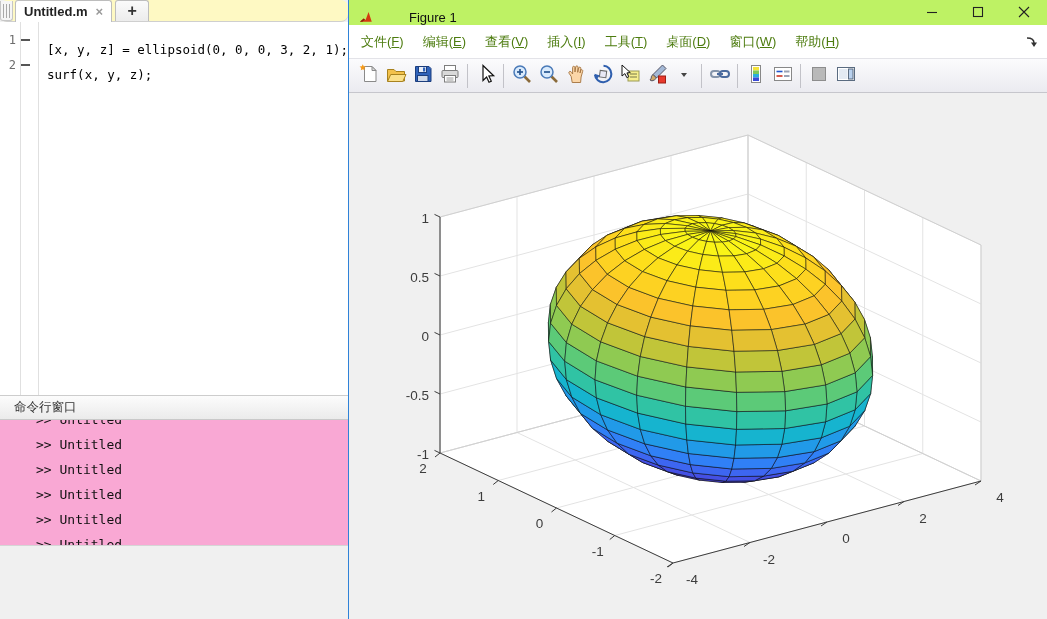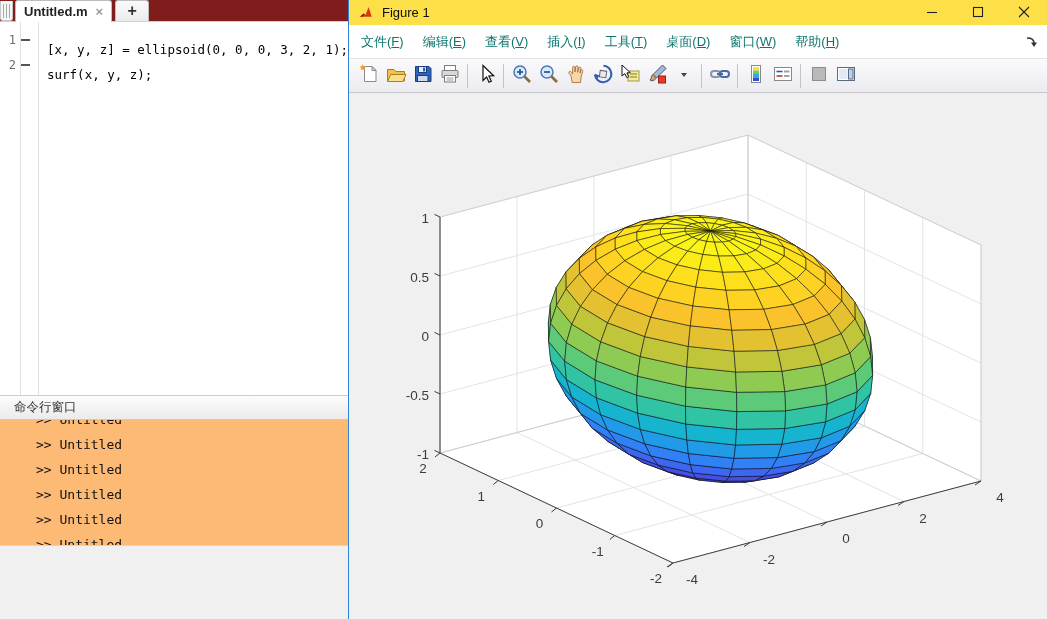--- a/index.html
+++ b/index.html
@@ -3,22 +3,22 @@
 <meta charset="utf-8">
 <style>
   * { margin:0; padding:0; box-sizing:border-box; }
   html,body { width:1047px; height:619px; overflow:hidden;
     font-family:"Liberation Sans", sans-serif; background:#f0f0f0; }
   .screen { position:relative; width:1047px; height:619px; }
 
   
   .matlab-panel { position:absolute; left:0; top:0; width:348px; height:619px;
     background:#f0f0f0; display:flex; flex-direction:column; }
-  .tabbar { height:22px; background:#7f1d1d; display:flex; align-items:flex-end;
-    border-bottom:1px solid #cfcfcf; }
+  .tabbar { height:22px; background:#fef9c3; display:flex; align-items:flex-end;
+    border-bottom:1px solid #cfcfcf;border-radius:7px; }
   .grip { width:13px; height:20px; border:1px solid #c6c6c6; border-top:none;
     border-radius:0 0 3px 3px; background:#f5f5f5; margin-right:2px;
     display:flex; align-items:center; justify-content:center; }
   .grip-dots { width:7px; height:14px;
     background:repeating-linear-gradient(90deg,#a8a8a8 0 1px,transparent 1px 3px); }
   .tab { height:21px; display:flex; align-items:center; padding:0 8px;
     border:1px solid #bdbdbd; border-bottom:none; border-radius:3px 3px 0 0;
     background:linear-gradient(#fdfdfd,#f2f2f2); margin-right:3px; cursor:default; }
   .tab.active { background:#fff; font-weight:bold; margin-bottom:-1px; height:22px; }
   .tab .t-label { font-size:13px; color:#222; }
@@ -31,43 +31,43 @@
   .gutter-sep { position:absolute; top:0; bottom:0; width:1px; background:#e0e0e0; }
   .code-row { display:flex; height:25px; align-items:center; }
   .code-row .ln { width:16px; text-align:right; color:#6d6d6d; font-size:12px; }
   .code-row .bp { width:18px; display:flex; align-items:center; justify-content:center; }
   .code-row .bp .dash { width:10px; height:2px; background:#555; }
   .code-row .src { padding-left:13px; color:#000; white-space:pre;margin-top:19px; }
 
   .cmd-header { height:25px; background:linear-gradient(#fcfcfc,#ebebeb);
     border-top:1px solid #cdcdcd; border-bottom:1px solid #c9c9c9;
     display:flex; align-items:center; padding-left:14px; font-size:12.5px; color:#333; }
-  .cmd-body { height:126px; background:#fdba74; overflow:hidden; position:relative;
+  .cmd-body { height:126px; background:#f9a8d4; overflow:hidden; position:relative;
     font-family:"DejaVu Sans Mono", monospace; font-size:13px; color:#111;
     border-bottom:1px solid #d5d5d5; }
   .cmd-line { height:25px; line-height:25px; padding-left:36px; white-space:pre; }
   .cmd-line.clipped { margin-top:-13px; }
   .prompt-row { height:25px; line-height:25px; position:relative; padding-left:36px; }
   .fx { position:absolute; left:7px; top:1px; font-family:"DejaVu Serif", serif;
     font-style:italic; font-weight:bold; font-size:15px; color:#111; }
   .fx::after { content:""; position:absolute; left:6px; bottom:-3px;
     border-left:3px solid transparent; border-right:3px solid transparent;
     border-top:4px solid #222; }
   .cmd-bottom-strip { flex:1; background:#f0f0f0; }
 
   
   .figure-window { position:absolute; left:348px; top:0; width:699px; height:619px;
     background:#f0f0f0; border-left:1px solid #2f82d8; display:flex; flex-direction:column; }
-  .fig-titlebar { height:25px; background:#fde047; display:flex; align-items:center; }
+  .fig-titlebar { height:25px; background:#bef264; display:flex; align-items:flex-end;gap:27px; }
   .fig-icon { margin-left:10px; width:15px; height:15px; display:flex; }
   .fig-title { margin-left:8px; font-size:13px; color:#111; }
   .win-controls { margin-left:auto; display:flex; height:100%; }
   .win-btn { width:46px; height:100%; display:flex; align-items:center; justify-content:center; }
   .menubar { height:33px; background:#fff; display:flex; align-items:center;
-    padding-left:4px; font-size:13px; color:#0f766e; position:relative; }
+    padding-left:4px; font-size:13px; color:#4d7c0f; position:relative; }
   .menu-item { padding:4px 8px; margin-right:3px; cursor:default; }
   .menu-item u { text-decoration:underline; }
   .dock-arrow { position:absolute; right:8px; top:10px; width:14px; height:14px; }
   .toolbar { height:35px; background:linear-gradient(#fbfbfd,#ebebf0);
     border-top:1px solid #e3e3e8; border-bottom:1px solid #c6c6cc;
     display:flex; align-items:center; padding-left:6px; }
   .tb-btn { width:27px; height:28px; display:flex; align-items:center;
     justify-content:center; border-radius:3px; }
   .tb-sep { width:1px; height:24px; background:#c2c2c8; margin:0 4px; }
   .fig-canvas { flex:1; position:relative; background:#f0f0f0; }

